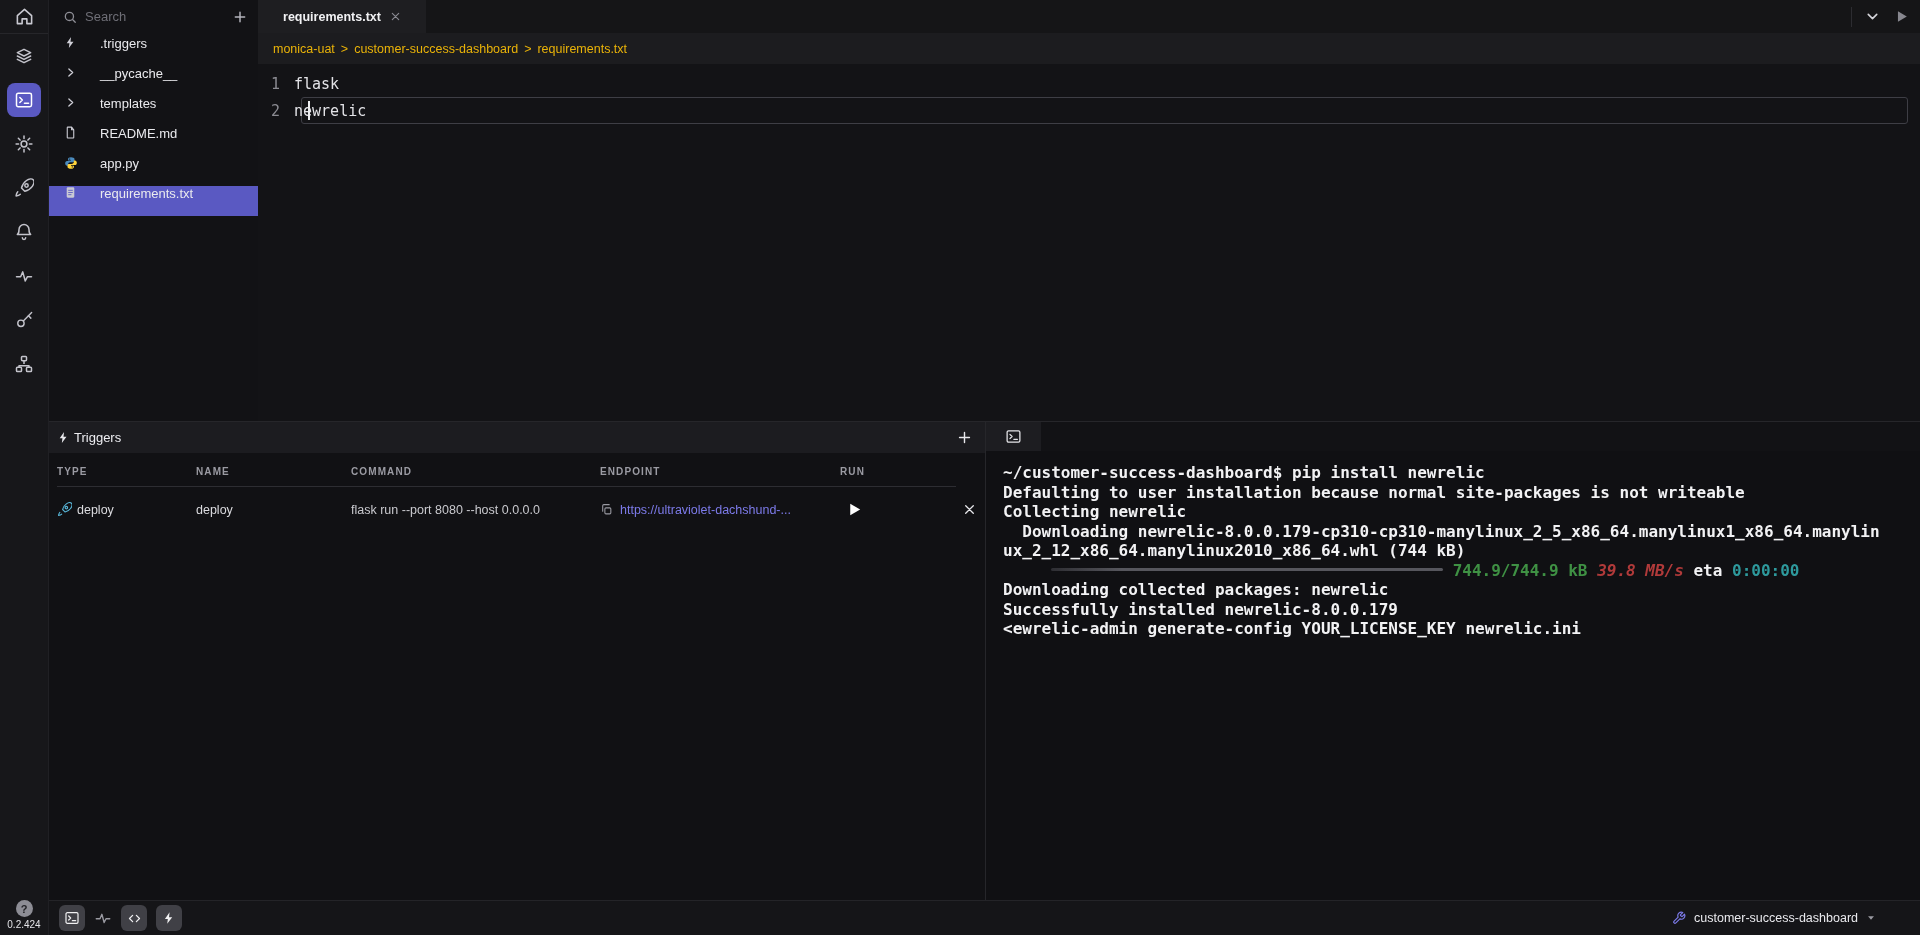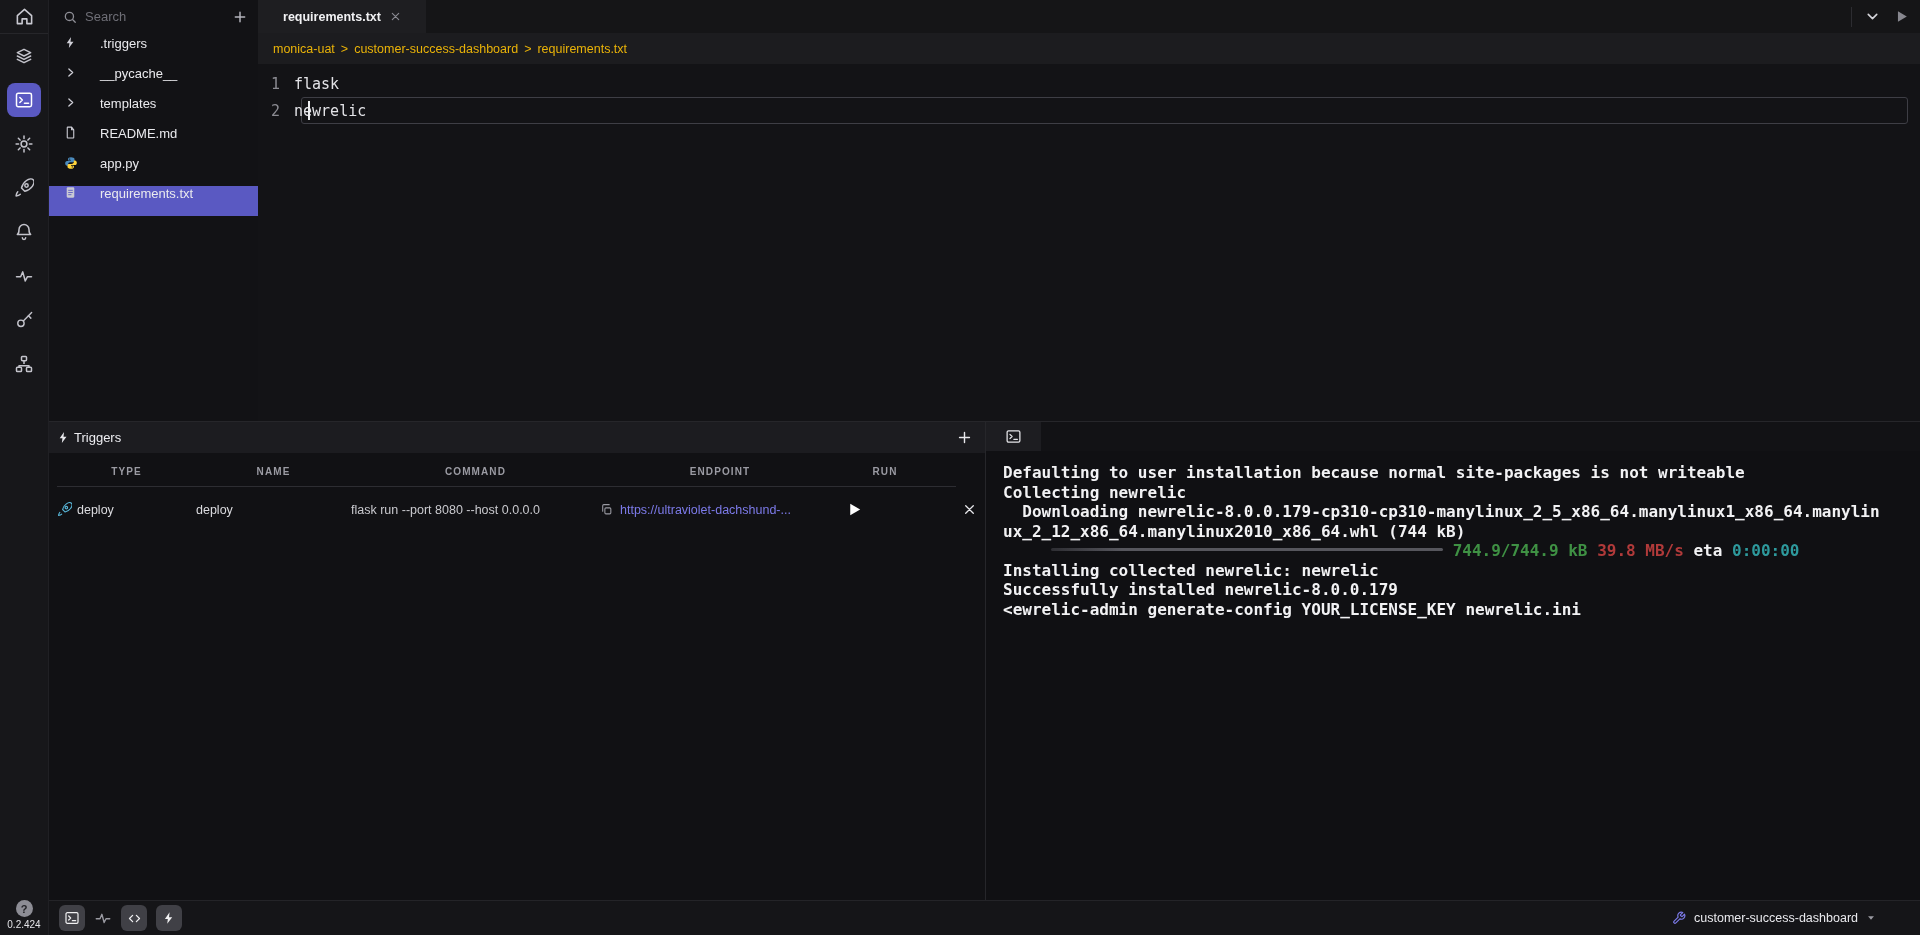--- a/index.html
+++ b/index.html
@@ -68,21 +68,21 @@
   
   .panels { position:absolute; left:49px; top:421px; right:0; bottom:35px;
     border-top:1px solid #26262a; display:flex; }
   .tpanel { width:937px; background:#111114; border-right:1px solid #26262a;
     display:flex; flex-direction:column; }
   .tpanel-header { height:31px; background:#1c1c20; display:flex; align-items:center;
     gap:4px; padding:0 12px 0 8px; font-size:13px; color:#ededf1; }
   .tpanel-header .bolt { color:#e8e8ec; }
   .add-btn { margin-left:auto; color:#e8e8ec; cursor:pointer; }
   .tgrid { display:grid; grid-template-columns:139px 155px 249px 240px 90px 1fr; align-items:center; }
-  .thead { padding:13px 0 9px 8px; color:#9b9ba3; font-size:10px; font-weight:bold; letter-spacing:1.1px;text-align:center; }
+  .thead { padding:13px 0 9px 8px; color:#9b9ba3; font-size:10px; font-weight:bold; letter-spacing:1.1px; }
   .sep { height:1px; background:#2d2d32; margin:0 29px 0 8px; }
   .trow { padding:14px 0 14px 8px; font-size:12.5px; color:#dcdce0; }
   .cell-type { display:flex; align-items:center; gap:5px; }
   .rocket-sm { color:#58b6d8; }
   .cell-cmd { color:#c9c9ce; }
   .cell-endpoint { display:flex; align-items:center; gap:7px; }
   .copy-icon { color:#9a9aa2; cursor:pointer; flex:none; }
   .link { color:#7d7bea; max-width:218px; overflow:hidden; white-space:nowrap; cursor:pointer; }
   .run-btn { color:#ffffff; cursor:pointer; margin-left:6px; }
   .row-x { color:#e8e8ec; cursor:pointer; padding-left:33px; }
@@ -91,21 +91,21 @@
   .term { flex:1; display:flex; flex-direction:column; background:#101013; min-width:0; }
   .term-tabs { height:29px; background:#121215; display:flex; }
   .term-tab { width:55px; background:#1d1d21; display:flex; align-items:center; justify-content:center;
     color:#e5e5e9; cursor:pointer; }
   .term-body { flex:1; padding:12px 0 0 17px; font-family:"DejaVu Sans Mono", monospace;
     font-weight:bold; font-size:16px; line-height:19.5px; color:#f2f2f4; overflow:hidden; }
   .tline { white-space:pre; height:19.5px; }
   .pbar { display:inline-block; width:392px; height:3px; border-radius:2px;
     background:linear-gradient(90deg,#2e2e33,#56565d 18%,#56565d); margin:0 0 4px 48px; vertical-align:middle; }
   .pgreen { color:#3f9144; }
-  .pred { color:#b13a3a; }
+  .pred { color:#b13a3a;font-style:italic; }
   .pcyan { color:#2e9a9d;text-align:right; }
 
   
   .statusbar { position:absolute; left:49px; right:0; bottom:0; height:35px; background:#151518;
     border-top:1px solid #242428; display:flex; align-items:center; padding:0 44px 0 10px; }
   .sb-left { display:flex; align-items:center; gap:9px; }
   .sb-box { width:26px; height:26px; border-radius:6px; background:#404046; color:#f0f0f2;
     display:flex; align-items:center; justify-content:center; cursor:pointer; }
   .sb-plain { color:#9a9aa2; cursor:pointer; display:flex; }
   .sb-right { margin-left:auto; display:flex; align-items:center; gap:8px; cursor:pointer; }
@@ -383,26 +383,27 @@
         <span>
           <svg width="17" height="17" viewBox="0 0 24 24" fill="none" stroke="currentColor" stroke-width="1.8" stroke-linecap="round" stroke-linejoin="round">
               <rect x="3" y="4" width="18" height="16" rx="2"></rect>
               <path d="M7 9 l3 3 -3 3"></path>
               <path d="M12.5 16 h5"></path>
             </svg>
         </span>
       </div>
     </div>
     <div class="term-body">
+      <div class="tline">~/customer-success-dashboard$ pip install newrelic</div>
       <div class="tline">Defaulting to user installation because normal site-packages is not writeable</div>
       <div class="tline">Collecting newrelic</div>
       <div class="tline">  Downloading newrelic-8.0.0.179-cp310-cp310-manylinux_2_5_x86_64.manylinux1_x86_64.manylin</div>
       <div class="tline">ux_2_12_x86_64.manylinux2010_x86_64.whl (744 kB)</div>
       <div class="tline"><span class="pbar"></span> <span class="pgreen">744.9/744.9 kB</span> <span class="pred">39.8 MB/s</span> <span>eta</span> <span class="pcyan">0:00:00</span></div>
-      <div class="tline">Installing collected newrelic: newrelic</div>
+      <div class="tline">Downloading collected packages: newrelic</div>
       <div class="tline">Successfully installed newrelic-8.0.0.179</div>
       <div class="tline">&lt;ewrelic-admin generate-config YOUR_LICENSE_KEY newrelic.ini</div>
     </div>
   </div>
 </div>
 
 <div class="statusbar">
   <div class="sb-left">
     <span class="sb-box">
       <svg width="16" height="16" viewBox="0 0 24 24" fill="none" stroke="currentColor" stroke-width="1.8" stroke-linecap="round" stroke-linejoin="round">

